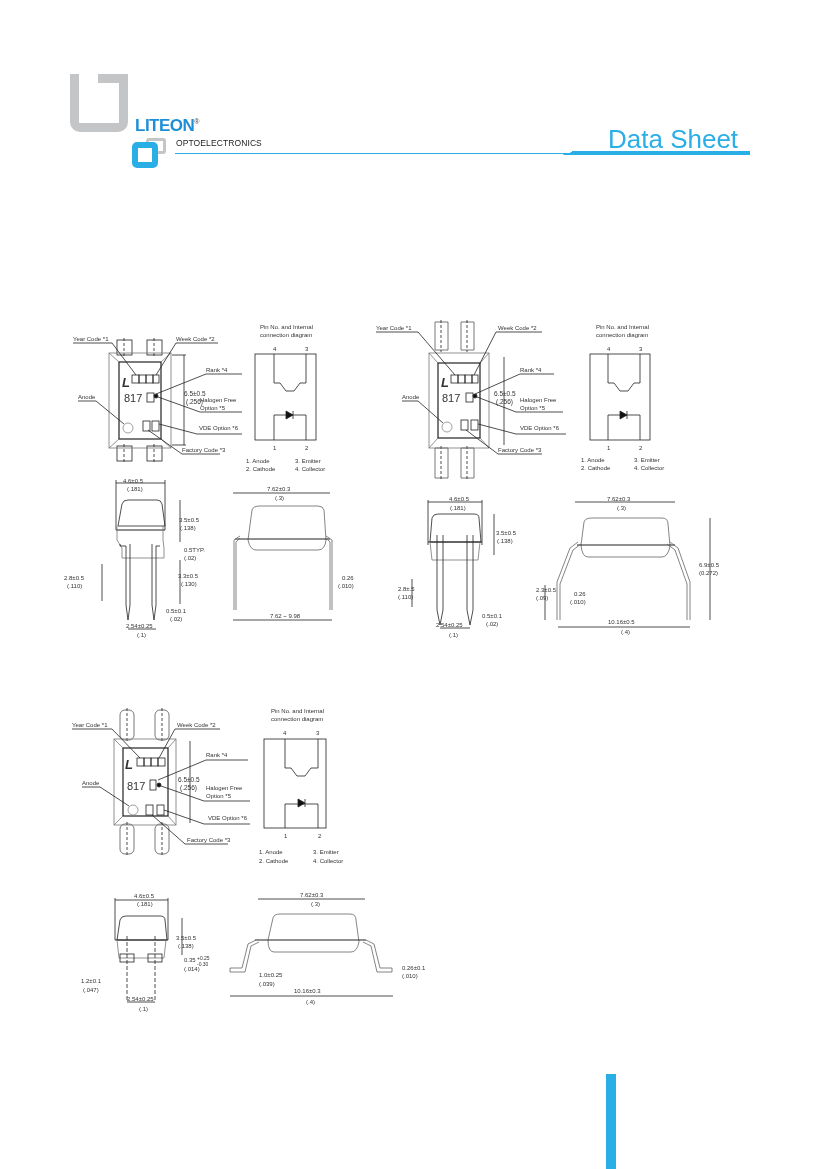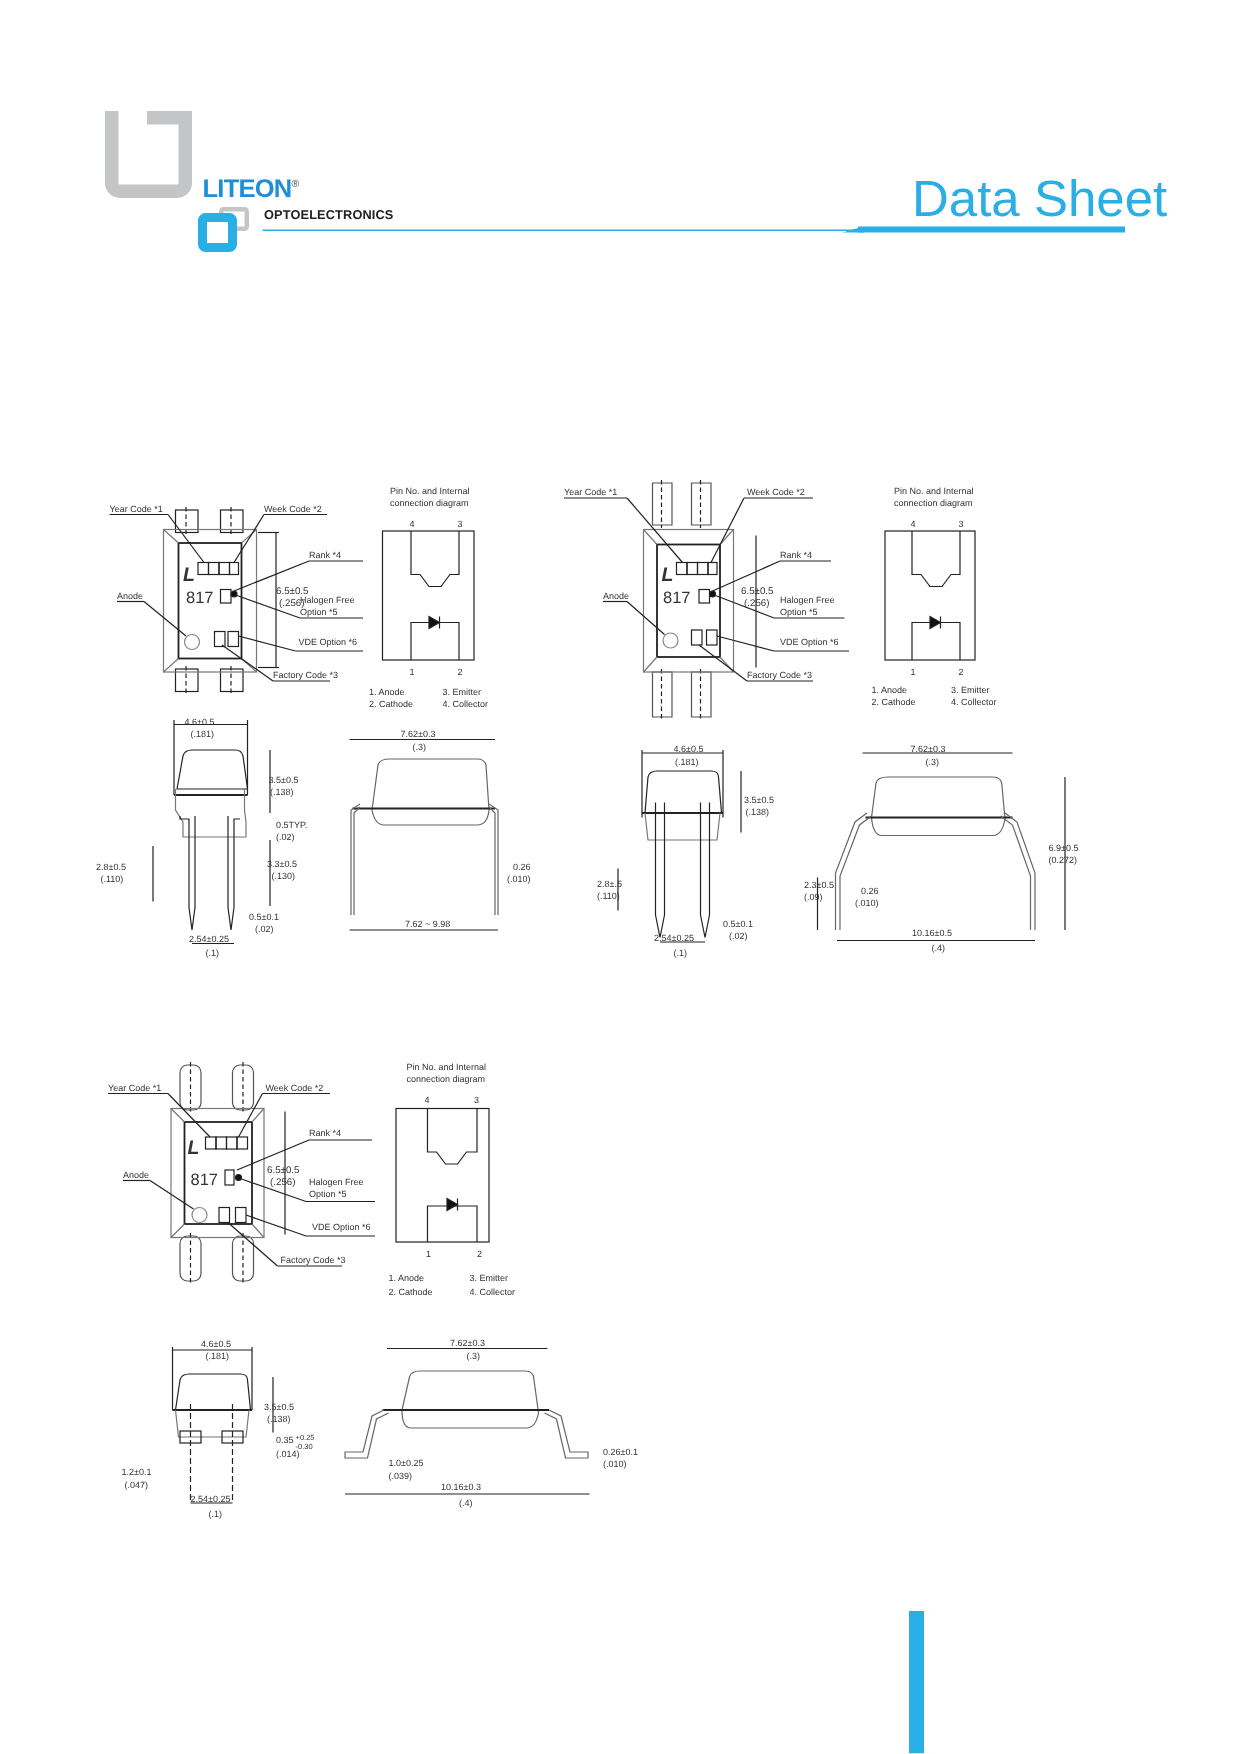--- a/index.html
+++ b/index.html
@@ -9,26 +9,26 @@
                border-left:9px solid #c4c5c7; border-bottom:9px solid #c4c5c7; border-right:9px solid #c4c5c7;
                border-top:0; border-radius:0 0 10px 10px; }
   .logo-gray-top { position:absolute; left:98px; top:74px; width:30px; height:9px; background:#c4c5c7; border-radius:0 8px 0 0; }
   .logo-blue { position:absolute; left:132px; top:142px; width:26px; height:26px; box-sizing:border-box;
                border:6px solid #29aee6; border-radius:5px; background:#fff; }
   .logo-gray-small { position:absolute; left:146px; top:138px; width:20px; height:16px; box-sizing:border-box;
                border:3px solid #c4c5c7; border-radius:3px; }
   .brand { position:absolute; left:135px; top:116px; font-size:17px; font-weight:bold; color:#1e8fd6;
            letter-spacing:-0.5px; font-family:"Liberation Sans", sans-serif; }
   .brand sup { font-size:7px; color:#444; font-weight:normal; }
-  .optotxt { position:absolute; left:176px; top:138px; font-size:8.5px; font-weight:bold; color:#222; letter-spacing:0.1px; }
+  .optotxt { position:absolute; left:176px; top:138px; font-size:8.5px; font-weight:normal; color:#222; letter-spacing:0.1px; }
   .hdr-line-thin { position:absolute; left:175px; top:153px; width:395px; height:1px; background:#29aee6; }
   .hdr-line-thick { position:absolute; left:572px; top:151px; width:178px; height:4px; background:#29aee6; }
   .hdr-line-slope { position:absolute; left:562px; top:151px; width:14px; height:4px;
                     background:linear-gradient(to bottom right, transparent 48%, #29aee6 50%); }
-  .datasheet { position:absolute; left:608px; top:114px; font-size:34px; color:#29aee6; font-weight:normal; }
+  .datasheet { position:absolute; left:608px; top:124px; font-size:26px; color:#29aee6; font-weight:normal; }
   .foot-bar { position:absolute; left:606px; top:1074px; width:10px; height:95px; background:#29aee6; }
   svg text { font-family:"Liberation Sans", sans-serif; fill:#333; }
   .draw { position:absolute; }
 </style>
 </head>
 <body>
 
 <div>
   <div class="logo-gray2"></div>
   <div class="logo-gray-top"></div>

